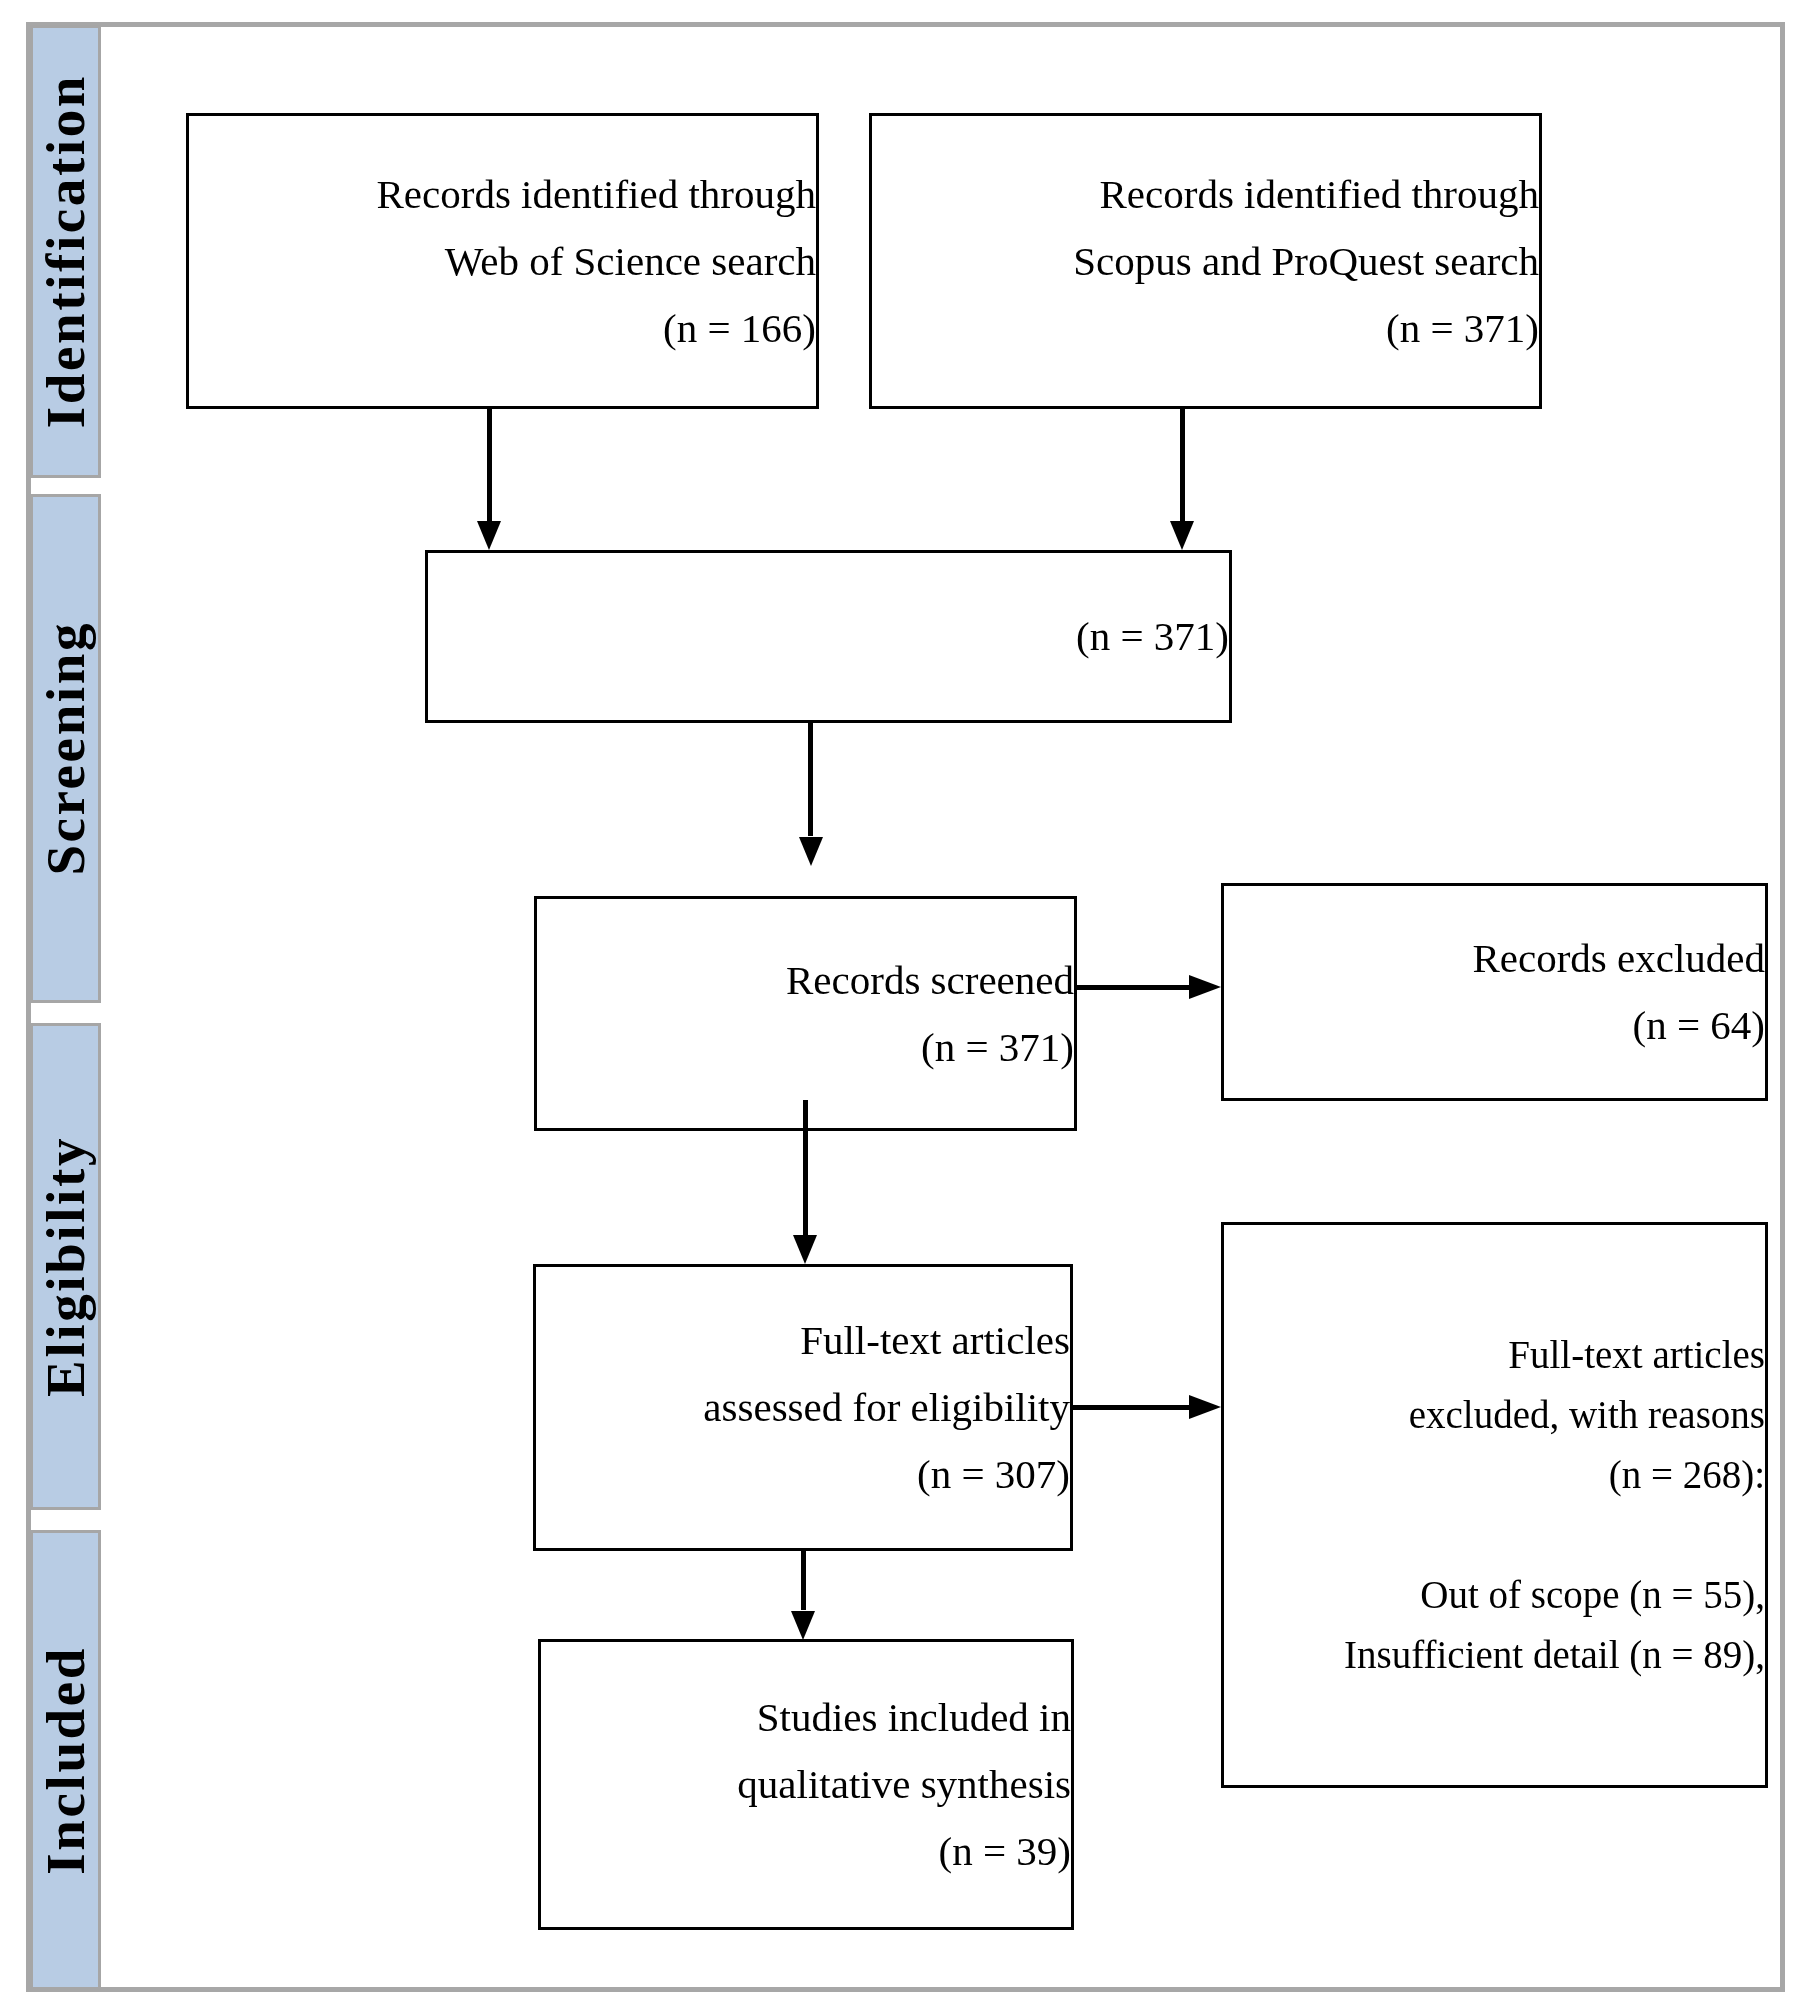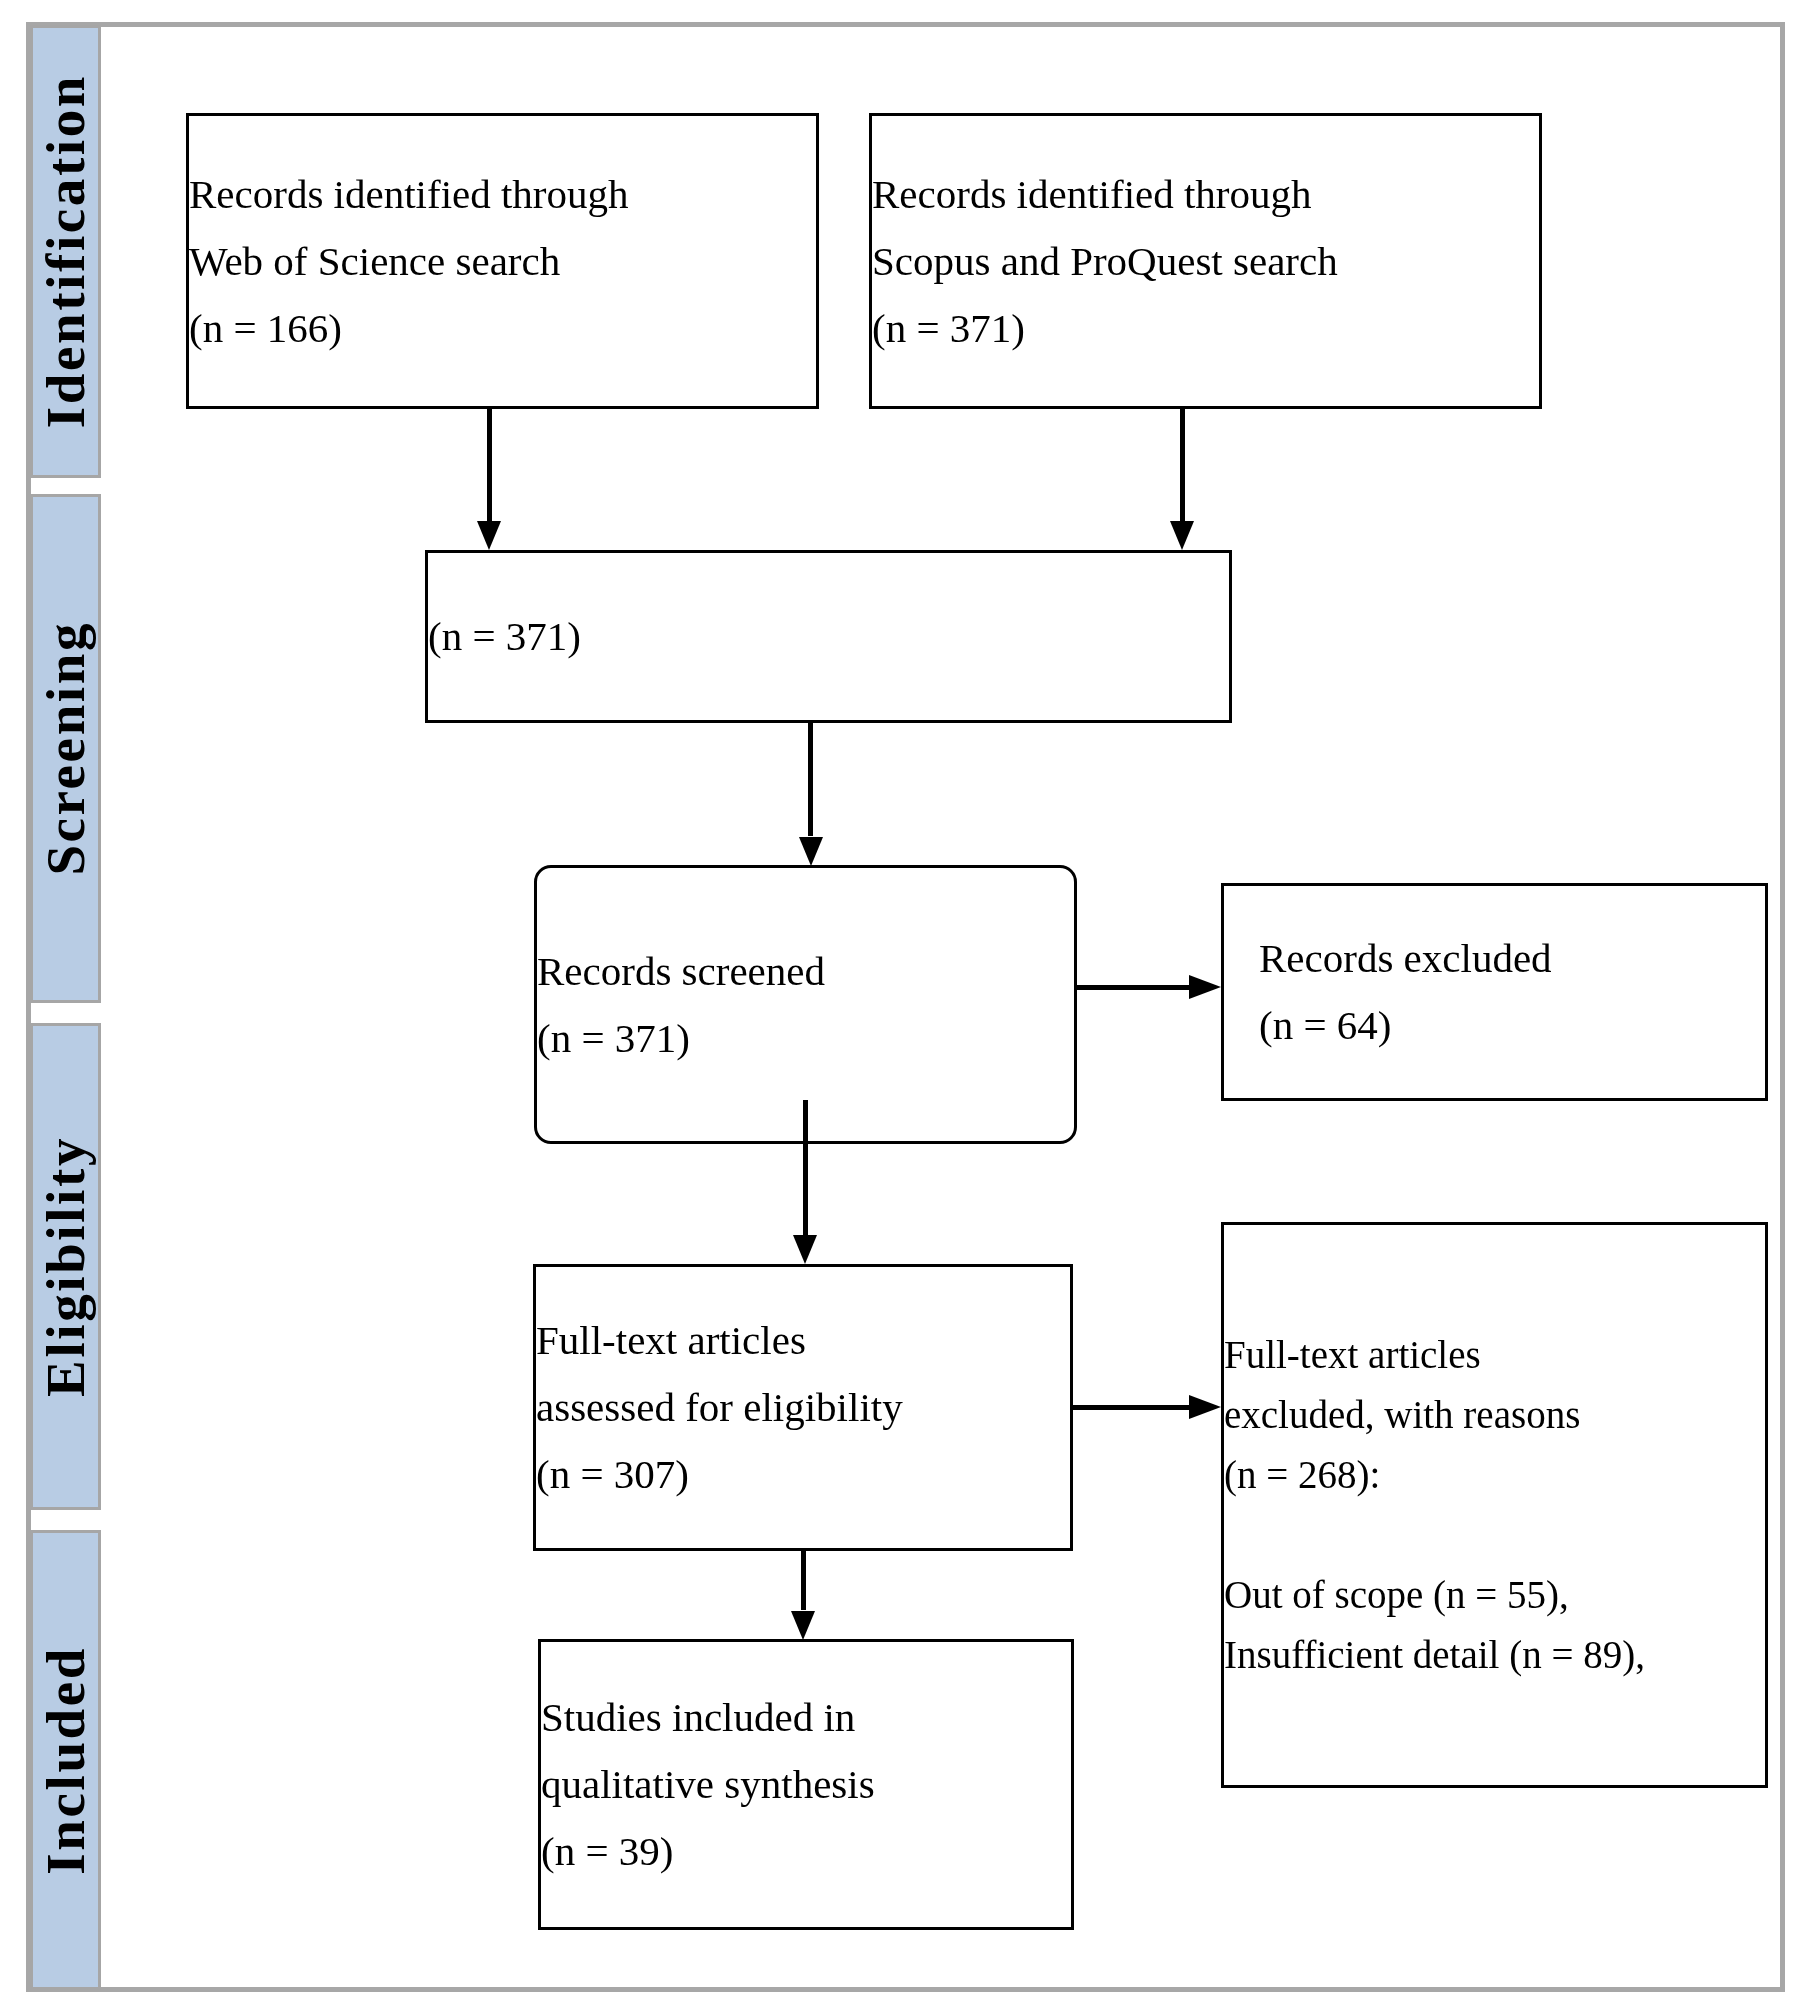--- a/index.html
+++ b/index.html
@@ -43,30 +43,30 @@
     letter-spacing: 2.6px;
     white-space: nowrap;
   }
   .fbox {
     position: absolute;
     border: 3.6px solid #000000;
     background: #ffffff;
     box-sizing: border-box;
     display: flex;
     flex-direction: column;
-    align-items: flex-start;
+    align-items: flex-end;
     justify-content: center;
     text-align: center;
     font-size: 41px;
     line-height: 67px;
   }
   .box-identified-wos      { left: 186px;  top: 113px;  width: 633px; height: 296px; }
   .box-identified-scopus   { left: 869px; top: 113px;  width: 673px; height: 296px; }
   .box-deduplicated        { left: 425px;  top: 550px; width: 807px; height: 173px; }
-  .box-screened            { left: 534px; top: 865px; width: 543px; height: 279px; border-radius: 17px; }
+  .box-screened            { left: 534px; top: 896px; width: 543px; height: 235px; }
   .box-excluded-screening  { left: 1221px; top: 883px; width: 547px; height: 218px; padding-left: 35px; }
   .box-fulltext-assessed   { left: 533px; top: 1264px; width: 540px; height: 287px; }
   .box-fulltext-excluded   { left: 1221px; top: 1222px; width: 547px; height: 566px;
                              font-size: 39px; line-height: 60px; }
   .box-included-synthesis  { left: 538px; top: 1639px; width: 536px; height: 291px; }
   .reasons-spacer { height: 60px; }
   .vline { position: absolute; width: 4.7px;  background: #000000; }
   .hline { position: absolute; height: 4.7px; background: #000000; }
   .head-down {
     position: absolute; width: 0; height: 0;

